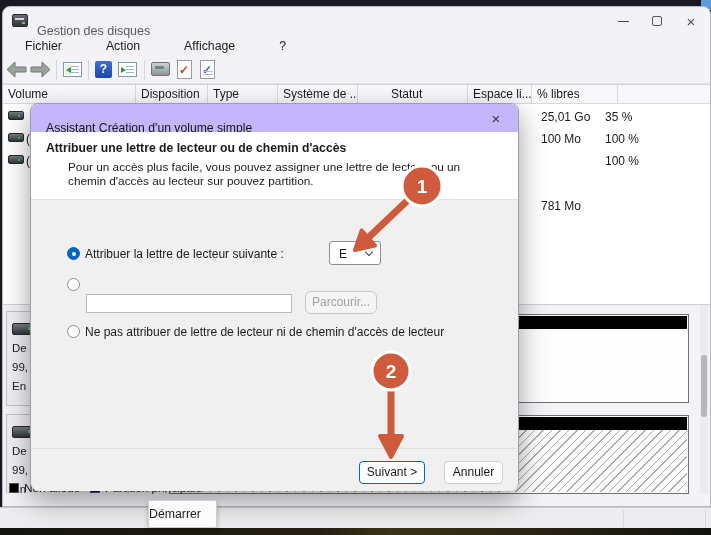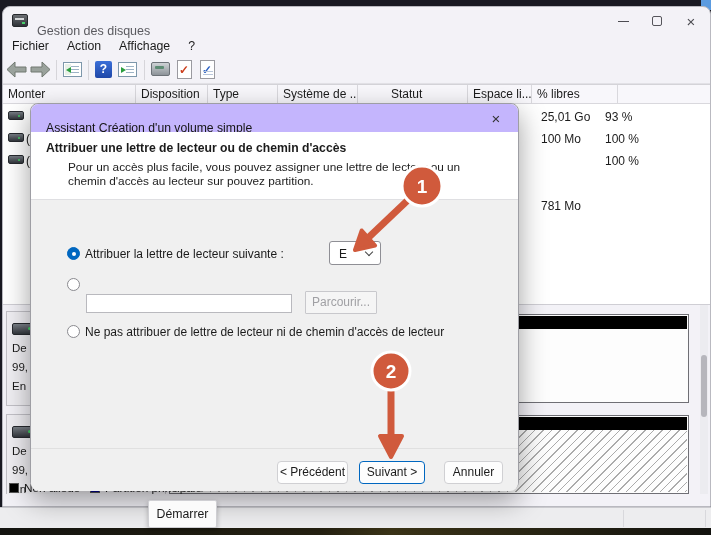--- a/index.html
+++ b/index.html
@@ -16,21 +16,21 @@
   .app-icon { left:9px; top:7px; width:16px; height:13px; background:linear-gradient(#6b6f74,#2f3237);
               border-radius:2px; border:1px solid #25282c; }
   .app-icon::after { content:""; position:absolute; left:2px; top:3px; width:9px; height:2px; background:#d7dadc; }
   .app-icon::before { content:""; position:absolute; right:2px; bottom:2px; width:3px; height:2px; background:#46d06a; }
   #window-title { left:34px; top:7px; font-size:12.5px; color:#5a5a5f; }
   .winctl { top:0; width:34px; height:28px; display:flex; align-items:center; justify-content:center; color:#4c4c52; font-size:15px; }
   .minimize-line { width:11px; height:0; border-top:1.4px solid #4c4c52; }
   .maximize-box { width:10px; height:10px; border:1.2px solid #55555b; border-radius:2px; }
 
   #menubar { left:0; top:28px; width:100%; height:21px; display:flex; align-items:center; font-size:12.3px; }
-  .menu-item { padding:2px 9px; }
+  .menu-item { padding:2px 22px; }
 
   #toolbar-row { left:0; top:49px; width:100%; height:28px; border-bottom:1px solid #e2e1e6; }
   .tsep { top:4px; width:1px; height:20px; background:#d6d5da; }
   .nav-arrow { top:5px; width:21px; height:17px; }
   .tb-box { top:6px; width:19px; height:15px; background:#fff; border:1px solid #7d97ab; }
   .tb-box .pane { position:absolute; left:1px; top:1px; width:6px; height:11px; background:#e8f0e8; }
   .tb-box .tri-left { position:absolute; left:2px; top:4px; width:0; height:0;
       border-top:3px solid transparent; border-bottom:3px solid transparent; border-right:5px solid #2c9e3f; }
   .tb-box .tri-right { position:absolute; left:2px; top:4px; width:0; height:0;
       border-top:3px solid transparent; border-bottom:3px solid transparent; border-left:5px solid #2c9e3f; }
@@ -90,41 +90,41 @@
   .radio.selected { background:#0067c0; border-color:#0067c0; }
   .radio.selected::after { content:""; position:absolute; left:3.5px; top:3.5px; width:4px; height:4px; background:#fff; border-radius:50%; }
   .radio-label { font-size:12px; white-space:nowrap; }
   #drive-dropdown { left:298px; top:137px; width:52px; height:24px; background:#fff; border:1px solid #8f8f95;
                     border-radius:3px; font-size:12px; }
   #drive-dropdown .val { position:absolute; left:9px; top:5px; }
   .chevron { position:absolute; right:8px; top:7px; width:6px; height:6px;
              border-right:1.4px solid #444; border-bottom:1.4px solid #444; transform:rotate(45deg); }
   #ntfs-path-field { left:55px; top:190px; width:206px; height:19px; background:#fff; border:1px solid #b9b9be; }
   #browse-button { left:274px; top:187px; width:72px; height:23px; background:#f5f5f5; border:1px solid #c8c8cc;
-                   border-radius:1px; color:#a0a0a4; font-size:12px; text-align:center; line-height:21px; }
+                   border-radius:6px; color:#a0a0a4; font-size:12px; text-align:center; line-height:21px; }
   #wiz-footer { left:0; top:344px; width:100%; height:43px; border-top:1px solid #e0e0e0; background:#f0f0f0;
                 border-radius:0 0 8px 8px; }
   .btn { top:12px; height:23px; background:#fdfdfd; border:1px solid #d0d0d3; border-radius:4px;
          font-size:12px; text-align:center; line-height:21px; }
   #back-button { left:246px; width:71px; }
   #next-button { left:328px; width:66px; border:1.6px solid #0067c0; }
   #cancel-button { left:413px; width:59px; }
 
   
   #annotation-layer { left:0; top:0; width:711px; height:535px; z-index:20; pointer-events:none; }
   #annotation-layer text { font-family:"Liberation Sans", sans-serif; font-weight:bold; fill:#fff; font-size:19px; }
 
   
   #taskbar { left:0; top:507px; width:711px; height:21px; background:#ededef; border-top:1px solid #cacace; z-index:3; }
   .tb-sep { top:2px; width:1px; height:17px; background:#d8d8dc; }
   #wallpaper-strip { left:0; top:528px; width:711px; height:7px;
       background:linear-gradient(90deg,#141410 0%, #242011 45%, #3a3317 55%, #12120e 100%); }
   #corner-sliver { left:701px; top:0; width:10px; height:10px; background:#5b9be0; z-index:1; }
   #start-tooltip { left:148px; top:500px; width:69px; height:28px; background:#fbfbfb; border:1px solid #cfcfd3;
-                   box-shadow:0 2px 5px rgba(0,0,0,.25); font-size:12.3px; text-align:center; line-height:26px;
+                   box-shadow:0 2px 5px rgba(0,0,0,.25); font-size:12.3px; line-height:26px;
                    z-index:30; border-radius:2px; }
 </style>
 </head>
 <body>
 
 <div class="abs" id="corner-sliver"></div>
 
 <div class="abs" id="main-window">
 
   <div class="abs" id="titlebar">
@@ -172,36 +172,36 @@
     <div class="abs tb-page" style="left:174px;">
       <span class="chk chk-red">✓</span>
     </div>
     <div class="abs tb-page" style="left:197px;">
       <span class="chk chk-blue">✓</span>
       <span class="plines"></span>
     </div>
   </div>
 
   <div class="abs" id="table-header">
-    <div class="th" style="width:133px;">Monter</div>
+    <div class="th" style="width:133px;">Volume</div>
     <div class="th" style="width:72px;">Disposition</div>
     <div class="th" style="width:70px;">Type</div>
     <div class="th" style="width:80px;">Système de ...</div>
     <div class="th" style="width:82px;margin-left:28px;">Statut</div>
     <div class="th" style="width:64px;">Espace li...</div>
     <div class="th" style="width:86px;">% libres</div>
     <div class="th" style="flex:1; border-right:none;"></div>
   </div>
 
   <div class="abs" id="table-body">
     <div class="abs vol-row" style="top:4px;">
       <span class="abs disk-chip" style="left:5px;"></span>
       <span class="abs cell" style="left:23px;"></span>
       <span class="abs cell" style="left:538px;">25,01 Go</span>
-      <span class="abs cell" style="left:602px;">93 %</span>
+      <span class="abs cell" style="left:602px;">35 %</span>
     </div>
     <div class="abs vol-row" style="top:26px;">
       <span class="abs disk-chip" style="left:5px;"></span>
       <span class="abs cell" style="left:23px;">(</span>
       <span class="abs cell" style="left:538px;">100 Mo</span>
       <span class="abs cell" style="left:602px;">100 %</span>
     </div>
     <div class="abs vol-row" style="top:48px;">
       <span class="abs disk-chip" style="left:5px;"></span>
       <span class="abs cell" style="left:23px;">(</span>
@@ -265,21 +265,20 @@
   </div>
 
   <div class="abs radio" style="left:36px; top:174px;"></div>
   <div class="abs" id="ntfs-path-field"></div>
   <div class="abs" id="browse-button">Parcourir...</div>
 
   <div class="abs radio" style="left:36px; top:221px;"></div>
   <div class="abs radio-label" style="left:54px; top:221px;">Ne pas attribuer de lettre de lecteur ni de chemin d'accès de lecteur</div>
 
   <div class="abs" id="wiz-footer">
-    <div class="abs btn" id="back-button">&lt; Précédent</div>
     <div class="abs btn" id="next-button">Suivant &gt;</div>
     <div class="abs btn" id="cancel-button">Annuler</div>
   </div>
 </div>
 
 <svg class="abs" id="annotation-layer" viewBox="0 0 711 535">
   <g filter="none">
     <line x1="408" y1="200" x2="368" y2="238" stroke="#d05a3c" stroke-width="7"></line>
     <polygon points="355,250 361.7,230.5 375.1,245.5" fill="#d05a3c" stroke="#d05a3c" stroke-width="4" stroke-linejoin="round"></polygon>
     <circle cx="422" cy="186" r="20" fill="#d05a3c" stroke="#ffffff" stroke-width="3"></circle>

